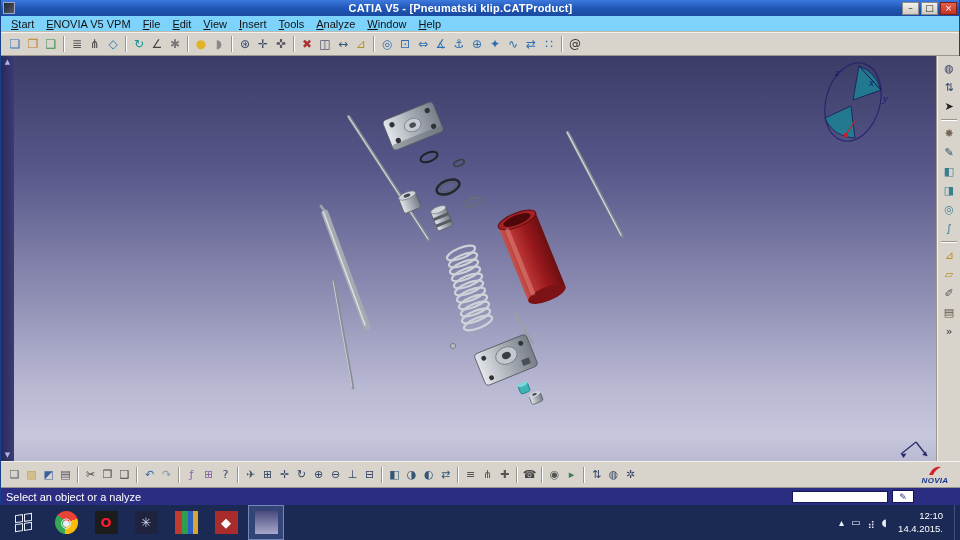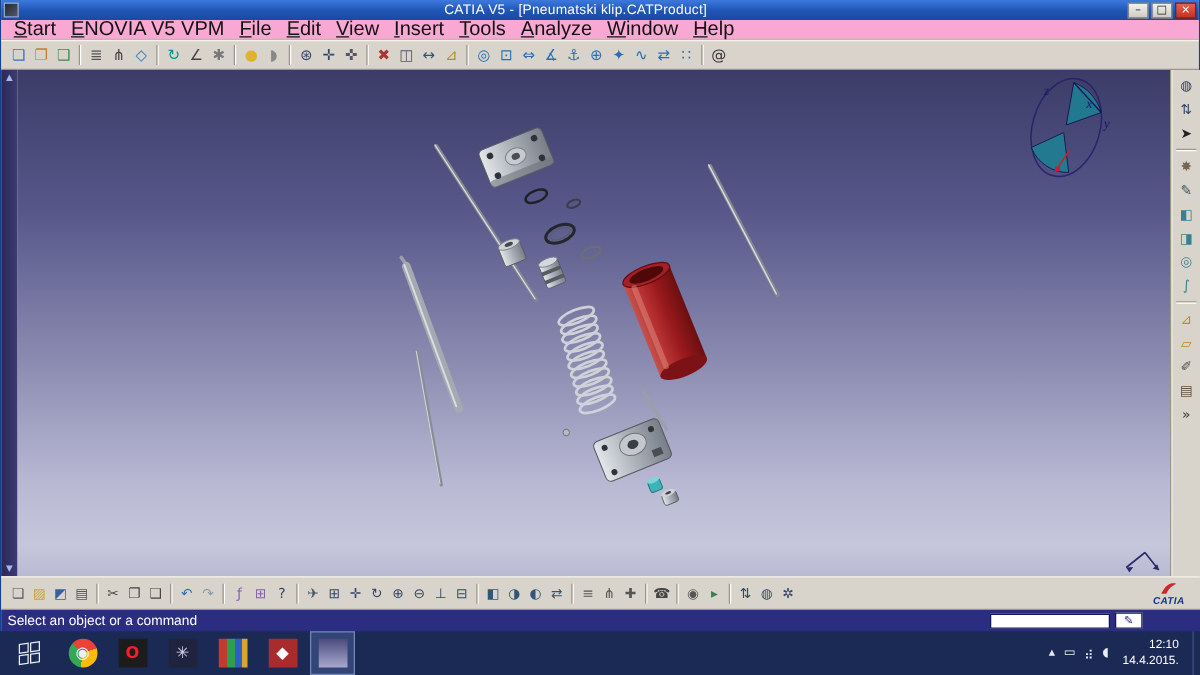--- a/index.html
+++ b/index.html
@@ -1,24 +1,24 @@
 <!DOCTYPE html>
 <html><head>
 <meta charset="utf-8">
 <style>
 *{margin:0;padding:0;box-sizing:border-box}
 html,body{width:960px;height:540px;overflow:hidden;background:#000;font-family:"Liberation Sans",sans-serif}
 .app{position:absolute;left:0;top:0;width:960px;height:505px;border-left:1px solid #16418f;border-right:1px solid #16418f;background:#d8d4cb}
 .titlebar{height:16px;background:linear-gradient(180deg,#3d79dd,#1e55b4 55%,#1b4aa0);display:flex;align-items:center;padding:0 2px;color:#fff}
 .appicon{width:12px;height:12px;background:linear-gradient(135deg,#23272f,#51596a);border:1px solid #9aa6c8;margin-right:4px;flex:none}
-.title{flex:1;text-align:center;font-size:11px;font-weight:normal;letter-spacing:.2px;white-space:nowrap;overflow:hidden}
+.title{flex:1;text-align:center;font-size:11px;font-weight:bold;letter-spacing:.2px;white-space:nowrap;overflow:hidden}
 .wbtns{display:flex;gap:2px;flex:none}
 .wbtn{width:17px;height:13px;background:linear-gradient(#f2f1ec,#cfcbc0);border:1px solid #8a8a8a;font-size:9px;line-height:11px;text-align:center;color:#222;font-family:"DejaVu Sans",sans-serif}
 .wbtn.close{background:linear-gradient(#e8604f,#c23120);color:#fff;border-color:#7a1f14}
-.menubar{height:16px;background:#f9a8d4;border-bottom:1px solid #bdb9af;display:flex;align-items:center;padding-left:4px;font-size:16px;color:#111}
+.menubar{height:16px;background:#7dd3fc;border-bottom:1px solid #bdb9af;display:flex;align-items:center;padding-left:4px;font-size:11px;color:#111}
 .menu-item{padding:1px 6px;white-space:nowrap}
 .toolbar{background:#d8d4cb;display:flex;align-items:center;padding:0 5px}
 .toolbar.top{height:24px;border-bottom:1px solid #9a968c;box-shadow:inset 0 1px 0 #f4f2ec}
 .toolbar.bottom{position:absolute;left:0;top:461px;width:960px;height:27px;border-top:1px solid #f4f2ec;border-bottom:1px solid #9a968c}
 .icon{width:18px;height:18px;display:inline-flex;align-items:center;justify-content:center;font-size:12px;font-family:"DejaVu Sans",sans-serif;color:#333;border-radius:2px;flex:none}
 .toolbar.bottom .icon{width:17px;height:17px;font-size:11px}
 .tsep{height:16px;border-left:1px solid #9a968c;border-right:1px solid #fff;margin:0 3px;flex:none}
 .hsep{width:16px;border-top:1px solid #9a968c;border-bottom:1px solid #fff;margin:3px 0;flex:none}
 .main{position:absolute;left:0;top:56px;width:960px;height:405px;display:flex}
 .leftstrip{width:13px;height:100%;background:linear-gradient(90deg,#28285a,#3c3c74);display:flex;flex-direction:column;justify-content:space-between;align-items:center;padding:2px 0;color:#aab4ee;font-size:7px;font-family:"DejaVu Sans",sans-serif;flex:none}
@@ -320,25 +320,25 @@
       <i class="tsep"></i>
       <span class="icon" style="color: rgb(51, 68, 102);">⇅</span>
       <span class="icon" style="color: rgb(51, 68, 102);">◍</span>
       <span class="icon" style="color: rgb(51, 68, 102);">✲</span>
     </div>
 
   <div class="catia-logo">
     <svg width="16" height="12" viewBox="0 0 16 12">
       <path d="M2,10 C6,2 10,1 14,2 C10,4 8,6 6,10 Z" fill="#d0232e"></path>
     </svg>
-    <span class="ct">CATIA</span>
+    <span class="ct">NOVIA</span>
   </div>
 
   <div class="statusbar">
-    <span>Select an object or a command</span>
+    <span>Select an object or a nalyze</span>
     <span class="statusfields">
       <input class="sfield" style="">
       <span class="sbox">✎</span>
     </span>
   </div>
 
 </div>
 
 <div class="taskbar">
   <div class="startbtn">

